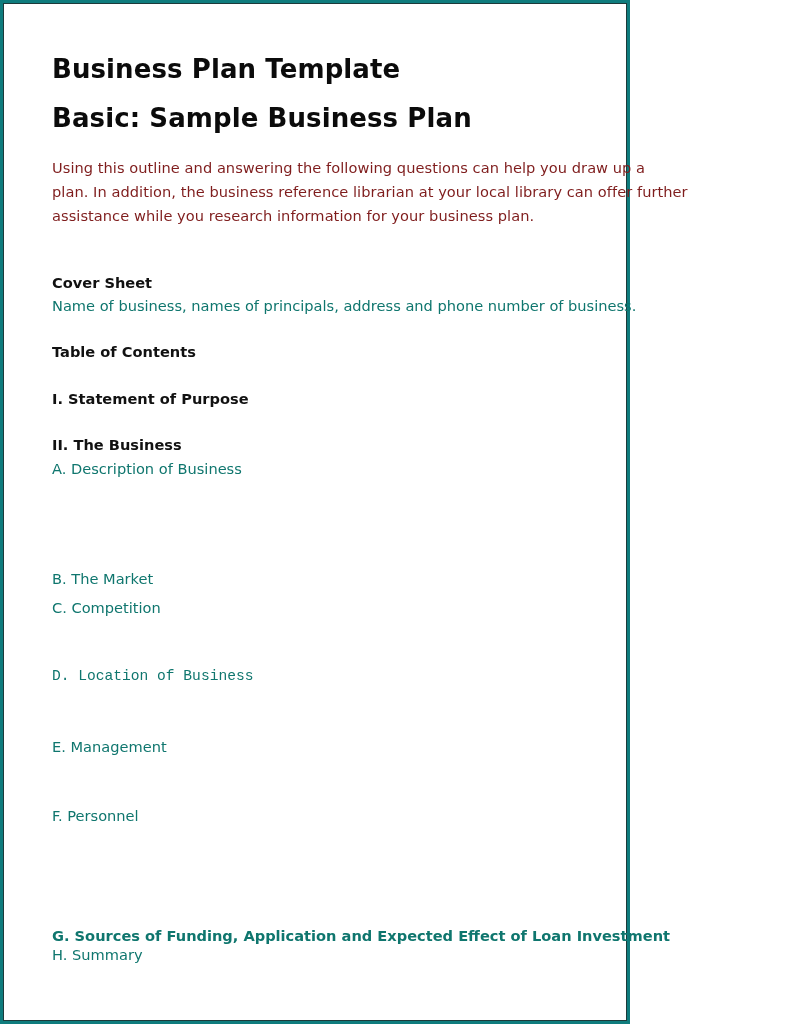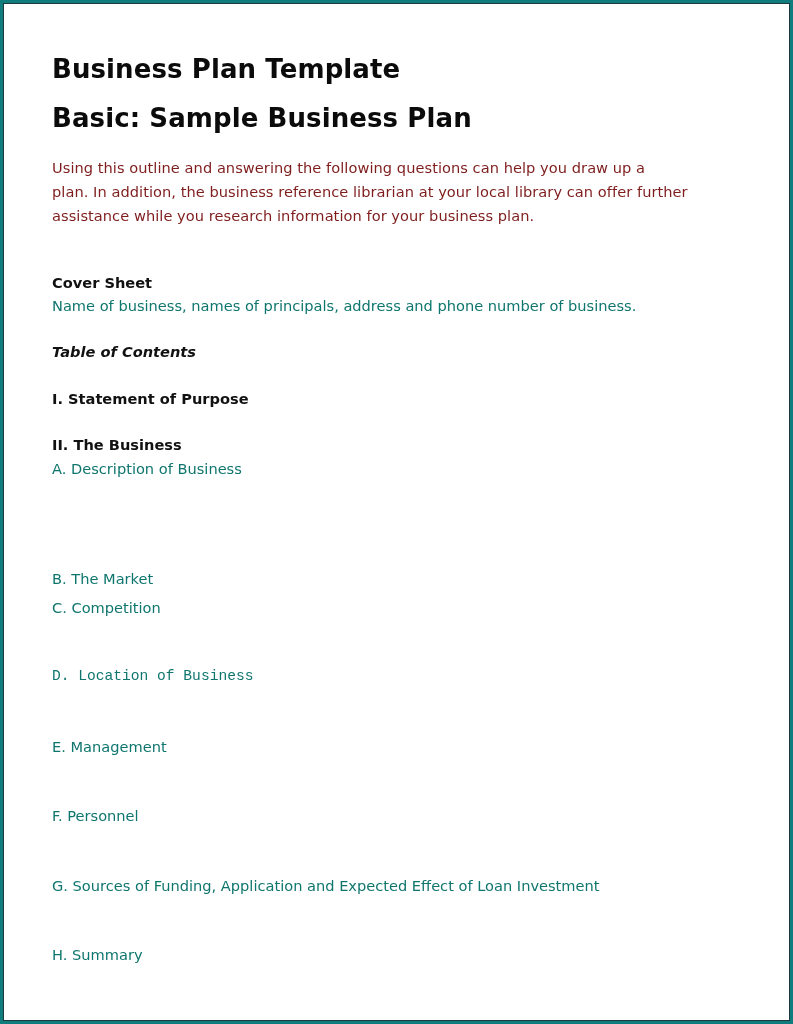--- a/index.html
+++ b/index.html
@@ -9,21 +9,21 @@
     }
     body {
       width: 793px;
       height: 1024px;
       position: relative;
       overflow: hidden;
     }
     .frame {
       position: absolute;
       left: 0; top: 0;
-      width: 793px;
+      width: 630px;
       height: 1024px;
       box-sizing: border-box;
       border: 3px solid #0f7c7d;
       background: #ffffff;
     }
     .frame-inner {
       position: absolute;
       left: 0; top: 0; right: 0; bottom: 0;
       border: 1px solid #1d3a3a;
       box-sizing: border-box;
@@ -85,29 +85,29 @@
 
     <p class="intro">
       <span>Using this outline and answering the following questions can help you draw up a</span>
       <span>plan. In addition, the business reference librarian at your local library can offer further</span>
       <span>assistance while you research information for your business plan.</span>
     </p>
 
     <div class="sec bold" style="top:271px;">Cover Sheet</div>
     <div class="sec" style="top:294px;">Name of business, names of principals, address and phone number of business.</div>
 
-    <div class="sec bold" style="top:340px;font-style:italic;">Table of Contents</div>
+    <div class="sec bold" style="top:340px;">Table of Contents</div>
 
     <div class="sec bold" style="top:387px;">I. Statement of Purpose</div>
 
     <div class="sec bold" style="top:433px;">II. The Business</div>
 
     <div class="sec" style="top:457px;">A. Description of Business</div>
     <div class="sec" style="top:526px;margin-top:41px;">B. The Market</div>
     <div class="sec" style="top:596px;">C. Competition</div>
     <div class="sec" style="top:665px;font-family:Liberation Mono, monospace;">D. Location of Business</div>
     <div class="sec" style="top:735px;">E. Management</div>
     <div class="sec" style="top:804px;">F. Personnel</div>
-    <div class="sec" style="top:874px;">G. Sources of Funding, Application and Expected Effect of Loan Investment</div>
+    <div class="sec" style="top:924px;font-weight:bold;">G. Sources of Funding, Application and Expected Effect of Loan Investment</div>
     <div class="sec" style="top:943px;">H. Summary</div>
 
   </div>
 </div>
 
 </body></html>

